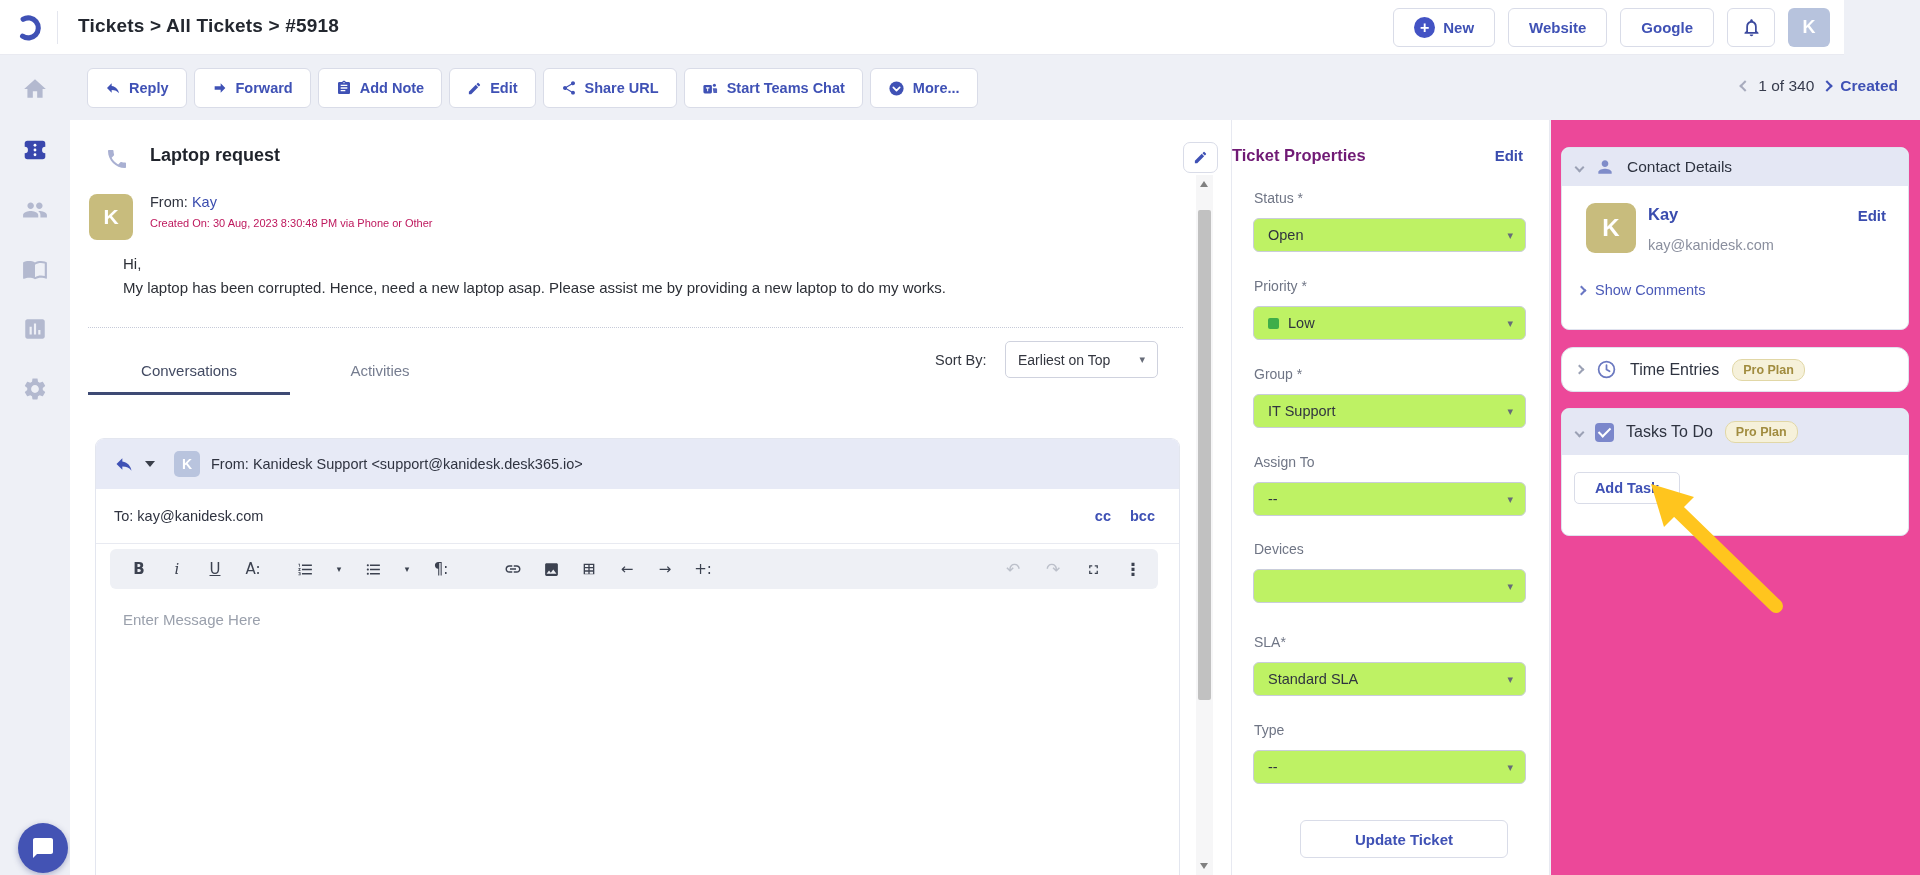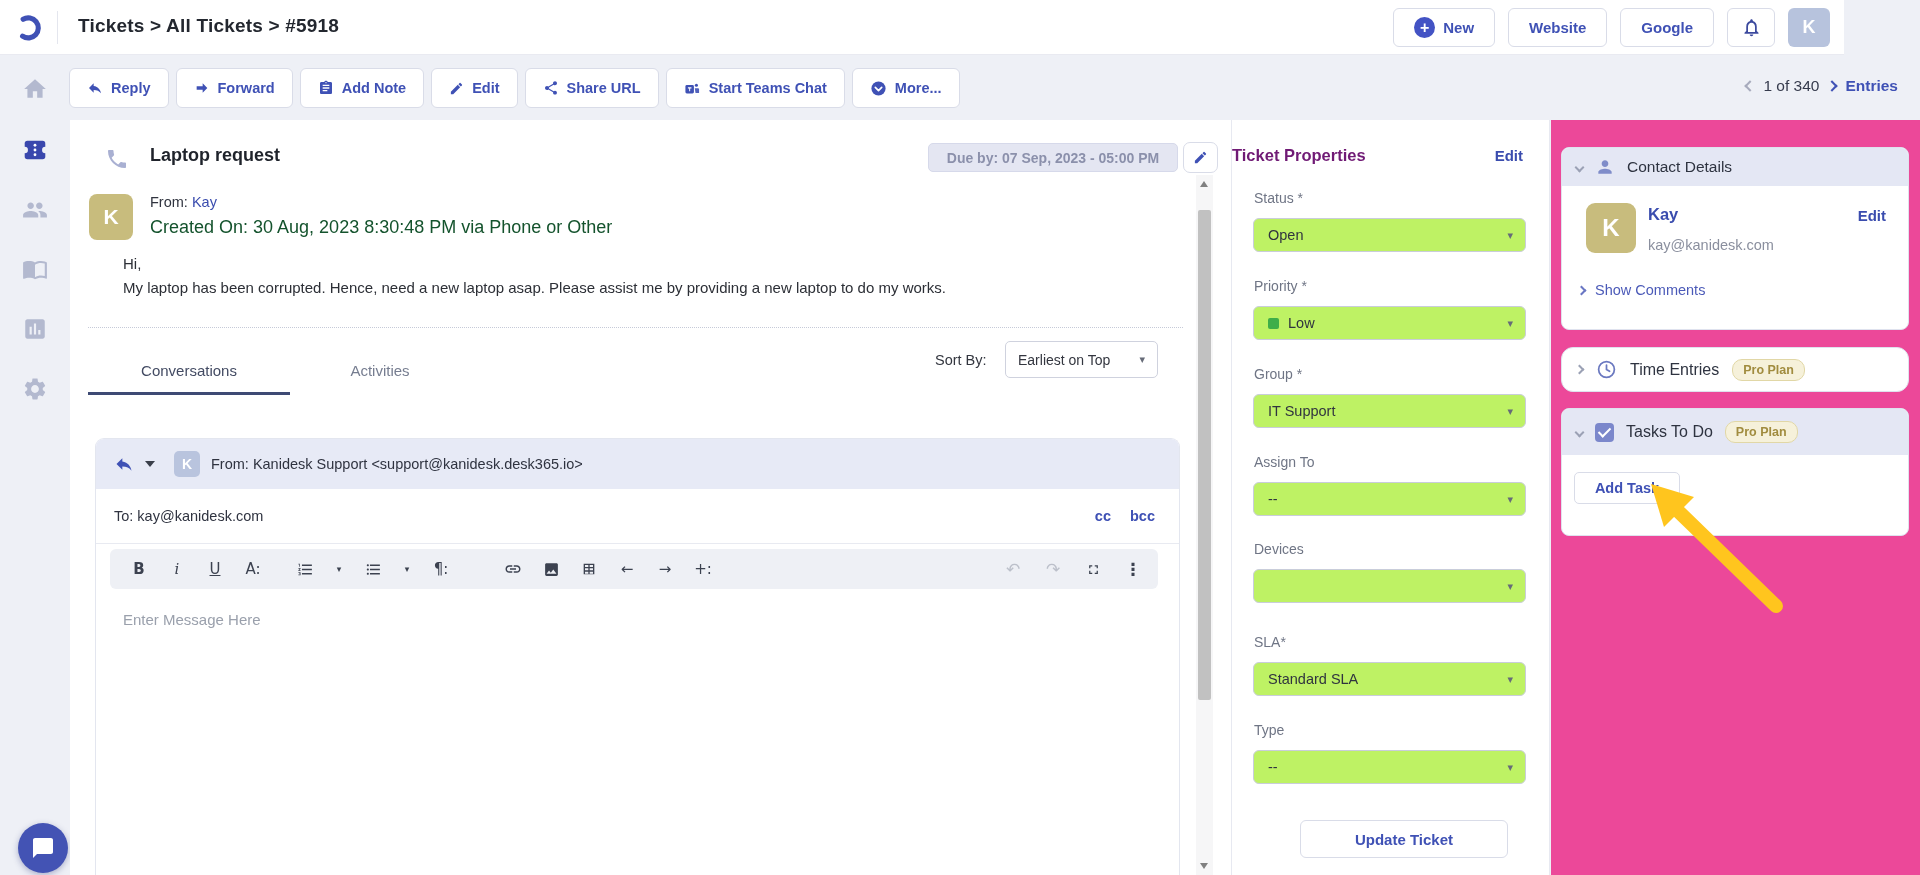--- a/index.html
+++ b/index.html
@@ -13,21 +13,21 @@
   .top-divider { position:absolute; left:57px; top:11px; height:33px; width:1px; background:#e4e6ee; }
   .breadcrumb { position:absolute; left:78px; top:15px; font-size:19px; font-weight:bold; color:#23272f; letter-spacing:.2px; }
   .topbar-actions { position:absolute; right:14px; top:8px; display:flex; align-items:center; gap:13px; }
   .btn { display:flex; align-items:center; justify-content:center; gap:8px; background:#fff; border:1px solid #d9dce8; border-radius:6px; color:#3f51b5; font-weight:bold; cursor:pointer; }
   .btn-top { height:39px; padding:0 20px; font-size:15px; }
   .plus-circle { width:21px; height:21px; border-radius:50%; background:#4353c4; color:#fff; display:flex; align-items:center; justify-content:center; font-size:16px; font-weight:bold; line-height:1; }
   .icon-btn { width:48px; height:39px; padding:0; }
   .avatar-top { width:42px; height:39px; border-radius:6px; background:#b7c3dd; color:#fff; font-size:18px; font-weight:bold; display:flex; align-items:center; justify-content:center; }
 
   
-  .action-row { position:absolute; left:69px; top:68px; display:flex; gap:7px; z-index:4; }
+  .action-row { position:absolute; left:87px; top:68px; display:flex; gap:7px; z-index:4; }
   .btn-action { height:40px; padding:0 17px; font-size:14.5px; }
   .pager { position:absolute; right:22px; top:77px; display:flex; align-items:center; gap:9px; font-size:15.5px; color:#363b4d; z-index:4; }
   .chev { display:inline-block; width:8px; height:8px; border-right:2px solid #a7abbd; border-bottom:2px solid #a7abbd; }
   .chev-left  { transform:rotate(135deg); }
   .chev-right { transform:rotate(-45deg); border-color:#3f51b5; }
   .chev-down  { transform:rotate(45deg); }
   .jumpto { color:#3f51b5; font-weight:bold; cursor:pointer; }
 
   
   .sidebar { position:absolute; left:0; top:55px; width:70px; height:820px; }
@@ -37,21 +37,21 @@
 
   
   .conv-panel { position:absolute; left:70px; top:120px; width:1162px; height:755px; background:#fff; border-right:1px solid #e7e9f1; }
   .phone-ic { position:absolute; left:35px; top:27px; width:24px; height:24px; color:#a9b0d2; }
   .ticket-title { position:absolute; left:80px; top:25px; font-size:18px; font-weight:bold; color:#1f232b; }
   .due-pill { position:absolute; left:858px; top:23px; width:250px; height:29px; background:#e4e6f2; border:1px solid #d6d9ea; border-radius:5px; color:#8b90ab; font-size:14px; font-weight:bold; display:flex; align-items:center; justify-content:center; }
   .pencil-btn { position:absolute; left:1113px; top:22px; width:35px; height:31px; border-radius:7px; }
   .from-avatar { position:absolute; left:19px; top:74px; width:44px; height:46px; border-radius:8px; background:#c8bc7d; color:#fff; font-size:21px; font-weight:bold; display:flex; align-items:center; justify-content:center; }
   .from-line { position:absolute; left:80px; top:74px; font-size:14.5px; color:#30343f; }
   .from-name { color:#3a4cae; cursor:pointer; }
-  .created-line { position:absolute; left:80px; top:97px; font-size:18px; color:#14532d; }
+  .created-line { position:absolute; left:80px; top:97px; font-size:11px; color:#be185d; }
   .msg-1 { position:absolute; left:53px; top:135px; font-size:15px; color:#2c2f36; }
   .msg-2 { position:absolute; left:53px; top:159px; font-size:15px; color:#2c2f36; }
   .dotted-div { position:absolute; left:18px; top:207px; width:1095px; border-top:1px dotted #c6cad8; }
   .tab { position:absolute; top:225px; height:50px; display:flex; align-items:center; justify-content:center; font-size:15px; cursor:pointer; }
   .tab-conv { left:18px; width:202px; color:#434b63; }
   .tab-act { left:220px; width:180px; color:#767d90; }
   .tab-underline { position:absolute; left:18px; top:272px; width:202px; height:3px; background:#3e4a74; }
   .sort-label { position:absolute; left:865px; top:232px; font-size:14.5px; color:#33363f;text-align:right; }
   .sort-select { position:absolute; left:935px; top:221px; width:153px; height:37px; border:1px solid #cfd2de; border-radius:5px; background:#fff; display:flex; align-items:center; padding:0 12px; gap:10px; font-size:14px; color:#33363f; cursor:pointer; }
   .sort-select .caret { margin-left:auto; }
@@ -200,21 +200,21 @@
         <path d="M7.5 10.5 12 15l4.5-4.5" fill="none" stroke="#fff" stroke-width="2.4" stroke-linecap="round" stroke-linejoin="round"></path>
       </svg>
       <span>More...</span>
     </button>
   </div>
 
   <div class="pager">
     <span class="chev chev-left"></span>
     <span>1 of 340</span>
     <span class="chev chev-right"></span>
-    <span class="jumpto">Entries</span>
+    <span class="jumpto">Created</span>
   </div>
 
   <nav class="sidebar">
     <svg class="side-ic" style="top:21px" viewBox="0 0 24 24" fill="currentColor">
         <path d="M10 20v-6h4v6h5v-8h3L12 3 2 12h3v8z"></path>
       </svg>
     <svg class="side-ic active" style="top:82px" viewBox="0 0 24 24">
       <rect x="2.5" y="3.5" width="19" height="17" rx="2.5" fill="currentColor"></rect>
       <circle cx="2.5" cy="12" r="3" fill="#eef0f6"></circle>
         <circle cx="21.5" cy="12" r="3" fill="#eef0f6"></circle>
@@ -239,21 +239,20 @@
           <path d="M20 2H4c-1.1 0-2 .9-2 2v18l4-4h14c1.1 0 2-.9 2-2V4c0-1.1-.9-2-2-2z"></path>
         </svg>
     </div>
   </nav>
 
   <section class="conv-panel">
     <svg class="phone-ic" viewBox="0 0 24 24" fill="currentColor">
         <path d="M6.62 10.79c1.44 2.83 3.76 5.14 6.59 6.59l2.2-2.2c.27-.27.67-.36 1.02-.24 1.12.37 2.33.57 3.57.57.55 0 1 .45 1 1V20c0 .55-.45 1-1 1-9.39 0-17-7.61-17-17 0-.55.45-1 1-1h3.5c.55 0 1 .45 1 1 0 1.25.2 2.45.57 3.57.11.35.03.74-.25 1.02l-2.2 2.2z"></path>
       </svg>
     <h1 class="ticket-title">Laptop request</h1>
-    <div class="due-pill">Due by: 07 Sep, 2023 - 05:00 PM</div>
     <button class="btn pencil-btn">
       <svg width="15" height="15" viewBox="0 0 24 24" fill="currentColor">
           <path d="M3 17.25V21h3.75L17.81 9.94l-3.75-3.75L3 17.25zM20.71 7.04c.39-.39.39-1.02 0-1.41l-2.34-2.34a.996.996 0 0 0-1.41 0l-1.83 1.83 3.75 3.75 1.83-1.83z"></path>
         </svg>
     </button>
 
     <div class="from-avatar">K</div>
     <div class="from-line">
       <span>From:</span>
       <span class="from-name">Kay</span>

